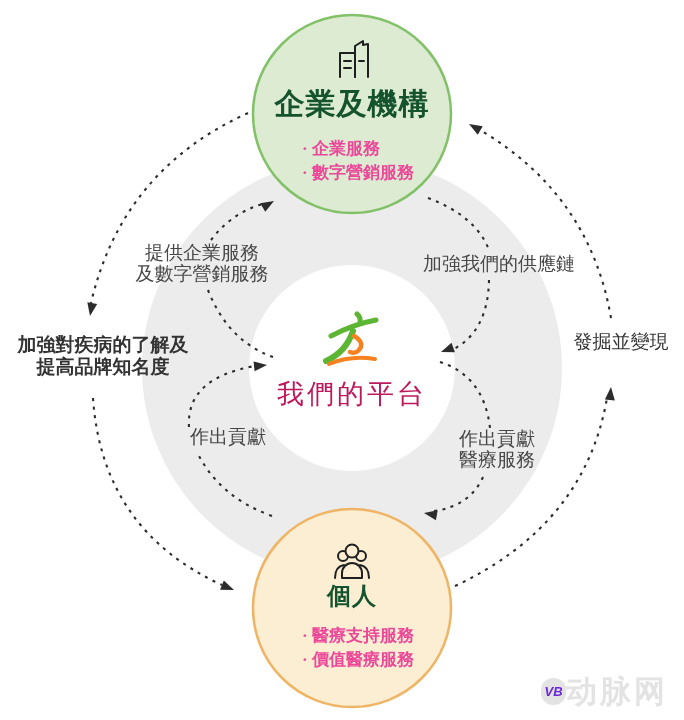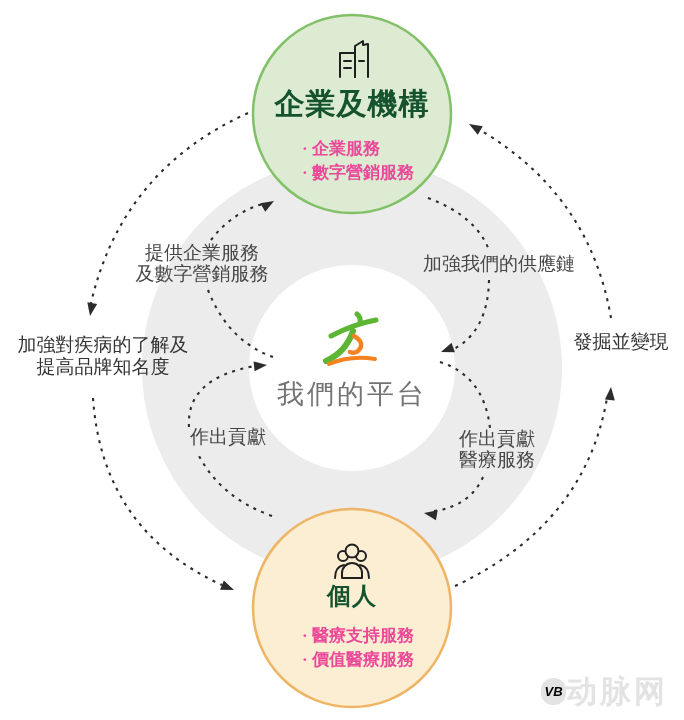--- a/index.html
+++ b/index.html
@@ -13,33 +13,33 @@
        white-space:nowrap;color:#3e3e3e;}
   .txt span{display:block;}
   .circle-title{font-weight:bold;color:#14532d;letter-spacing:1px;text-align:center;}
   .top-title{left:352px;top:84px;font-size:30px;}
   .bottom-title{left:352px;top:580px;font-size:24px;}
   .bullets{position:absolute;left:302px;text-align:left;font-weight:bold;
            color:#ec4899;font-size:17px;line-height:24px;white-space:nowrap;}
   .top-bullets{top:137px;}
   .bottom-bullets{top:624px;}
   .center-label{left:352px;top:376px;font-size:27px;letter-spacing:3px;
-                color:#737373;font-family:"Liberation Sans", sans-serif;font-weight:500;}
+                color:#be185d;font-family:"Liberation Sans", sans-serif;font-weight:500;}
   .flow{font-size:19px;line-height:22px;color:#333333;}
-  .outer-left{left:103px;top:334px;}
+  .outer-left{left:103px;top:334px;font-weight:bold;}
   .outer-right{left:621px;top:331px;}
   .inner-lbl{font-size:19px;line-height:21px;color:#474747;}
   .inner-tl{left:202px;top:242px;}
   .inner-tr{left:499px;top:253px;}
   .inner-bl{left:228px;top:426px;}
   .inner-br{left:497px;top:428px;}
   .watermark{position:absolute;left:541px;top:676px;display:flex;align-items:center;
              font-family:"Liberation Sans", sans-serif;}
   .wm-badge{width:25px;height:27px;border-radius:12px;background:#e3e3e3;
-            color:#000000;font-size:13px;font-weight:bold;display:flex;
+            color:#6d28d9;font-size:13px;font-weight:bold;display:flex;
             align-items:center;justify-content:center;font-style:italic;}
   .wm-text{font-size:31px;font-weight:bold;color:#e3e3e3;
            letter-spacing:3px;line-height:31px;}
   
   .ring{fill:none;stroke:#ececec;}
   .dash{fill:none;stroke:#2c2c2c;stroke-width:2.1;stroke-dasharray:3 5.5;}
   .ah{fill:#2c2c2c;stroke:none;}
   .green-circle{fill:#dcebd2;stroke:#83c169;stroke-width:2.5;}
   .orange-circle{fill:#fbeed3;stroke:#efb566;stroke-width:2.5;}
   .icon-stroke{fill:none;stroke:#1f1f1f;stroke-width:2;stroke-linecap:round;stroke-linejoin:round;}

